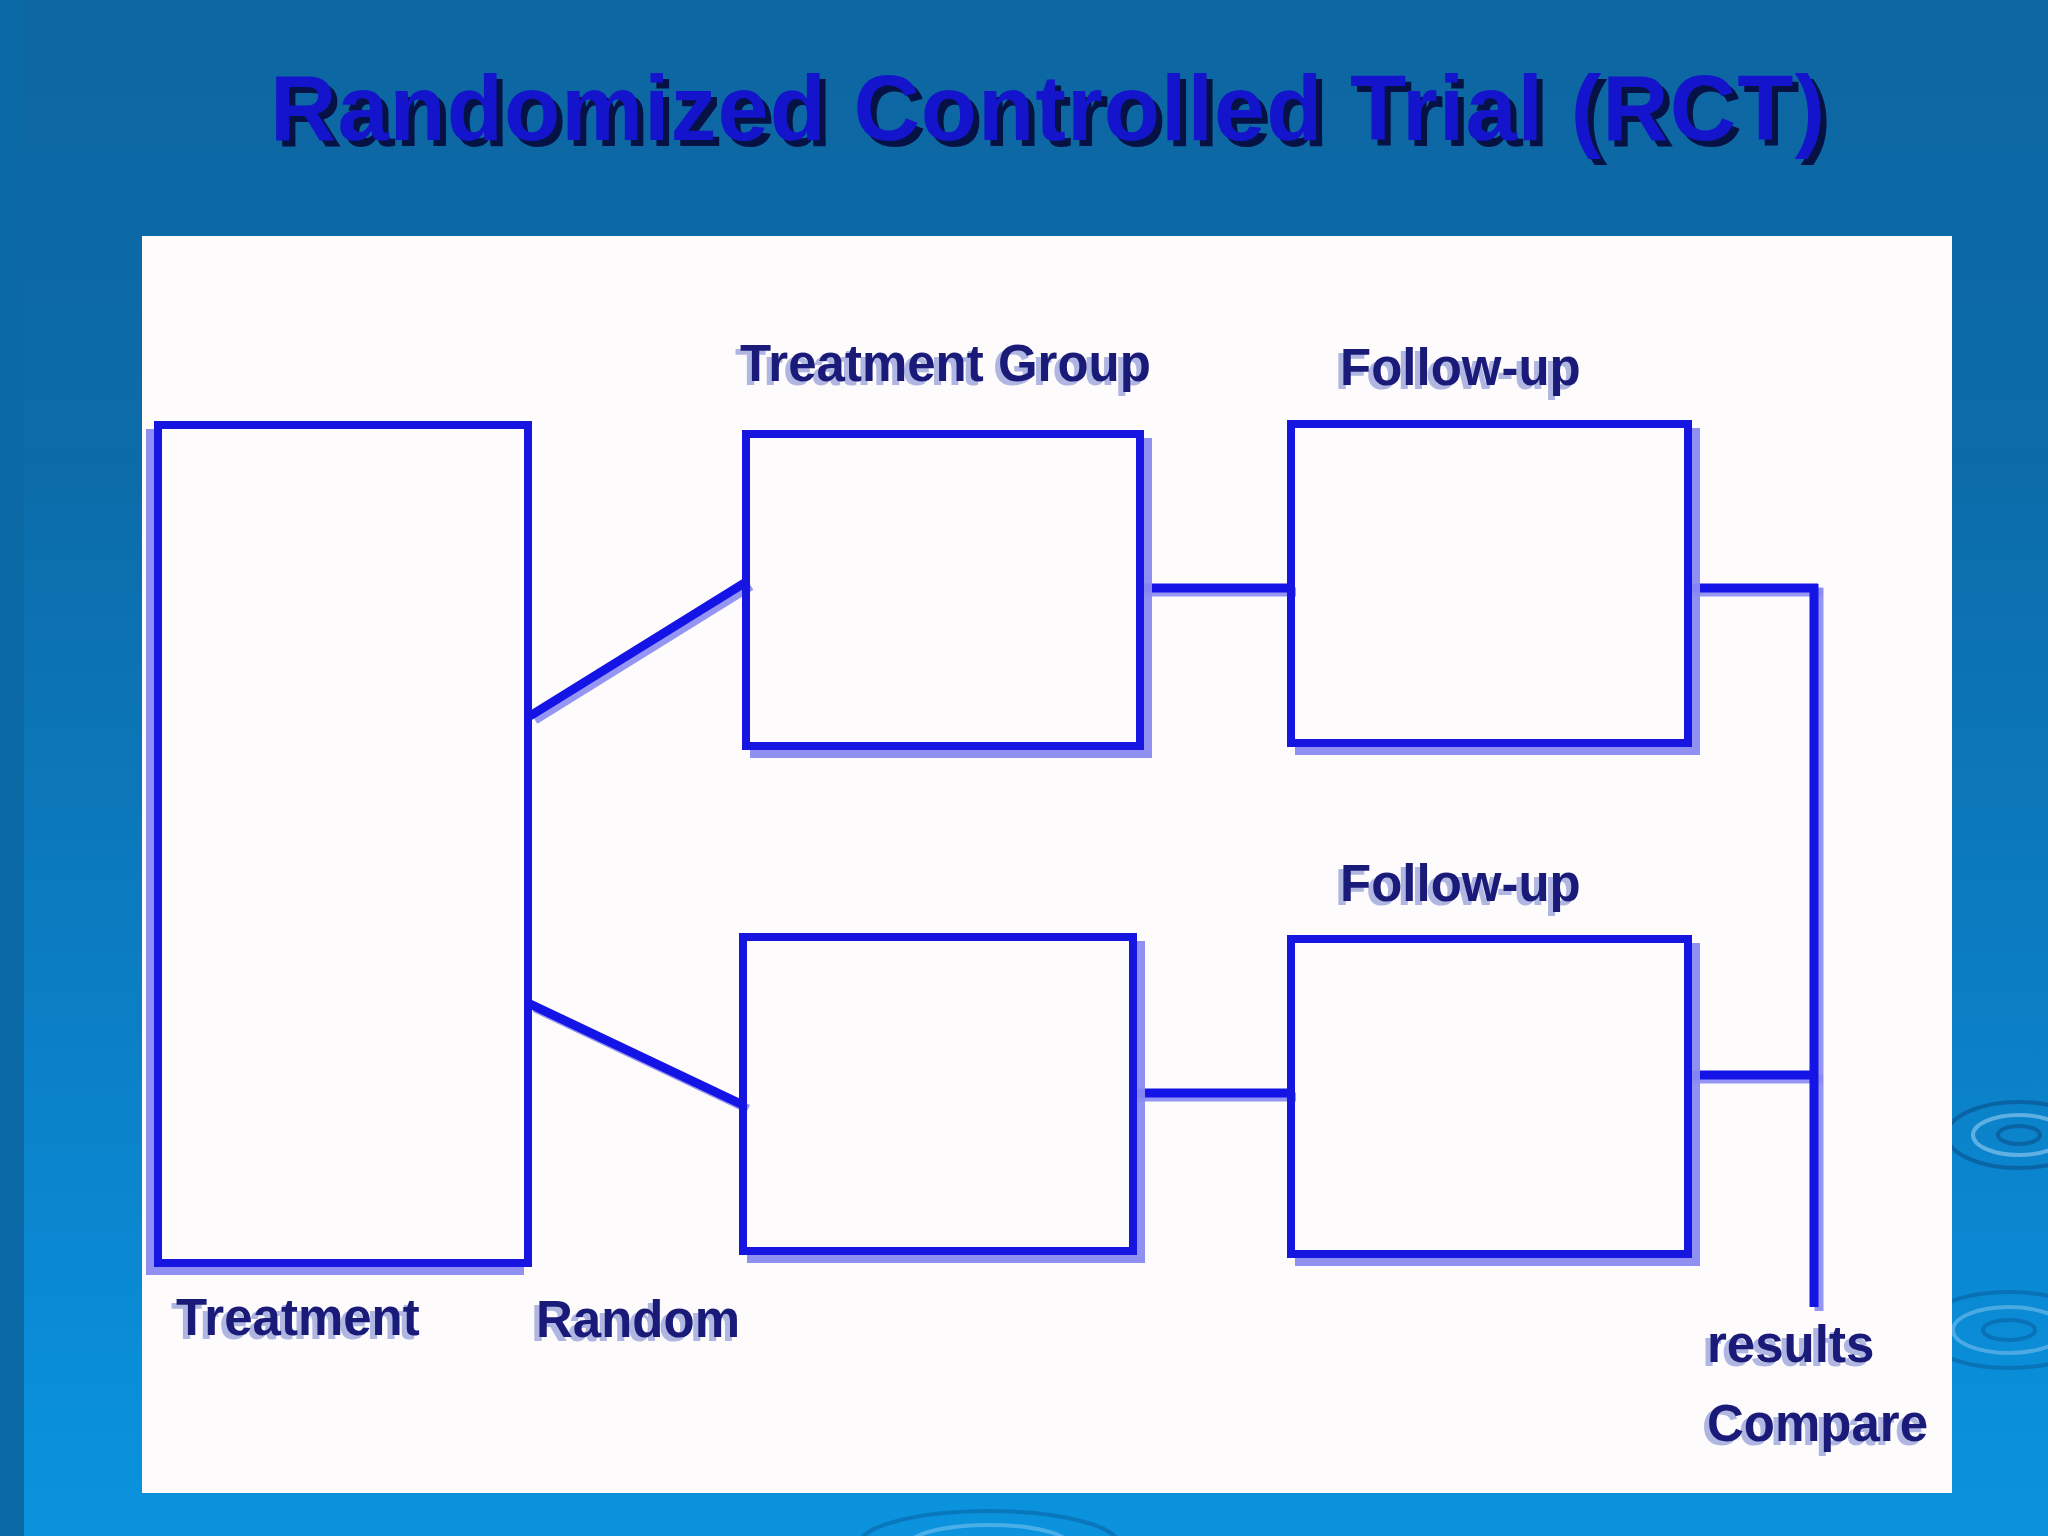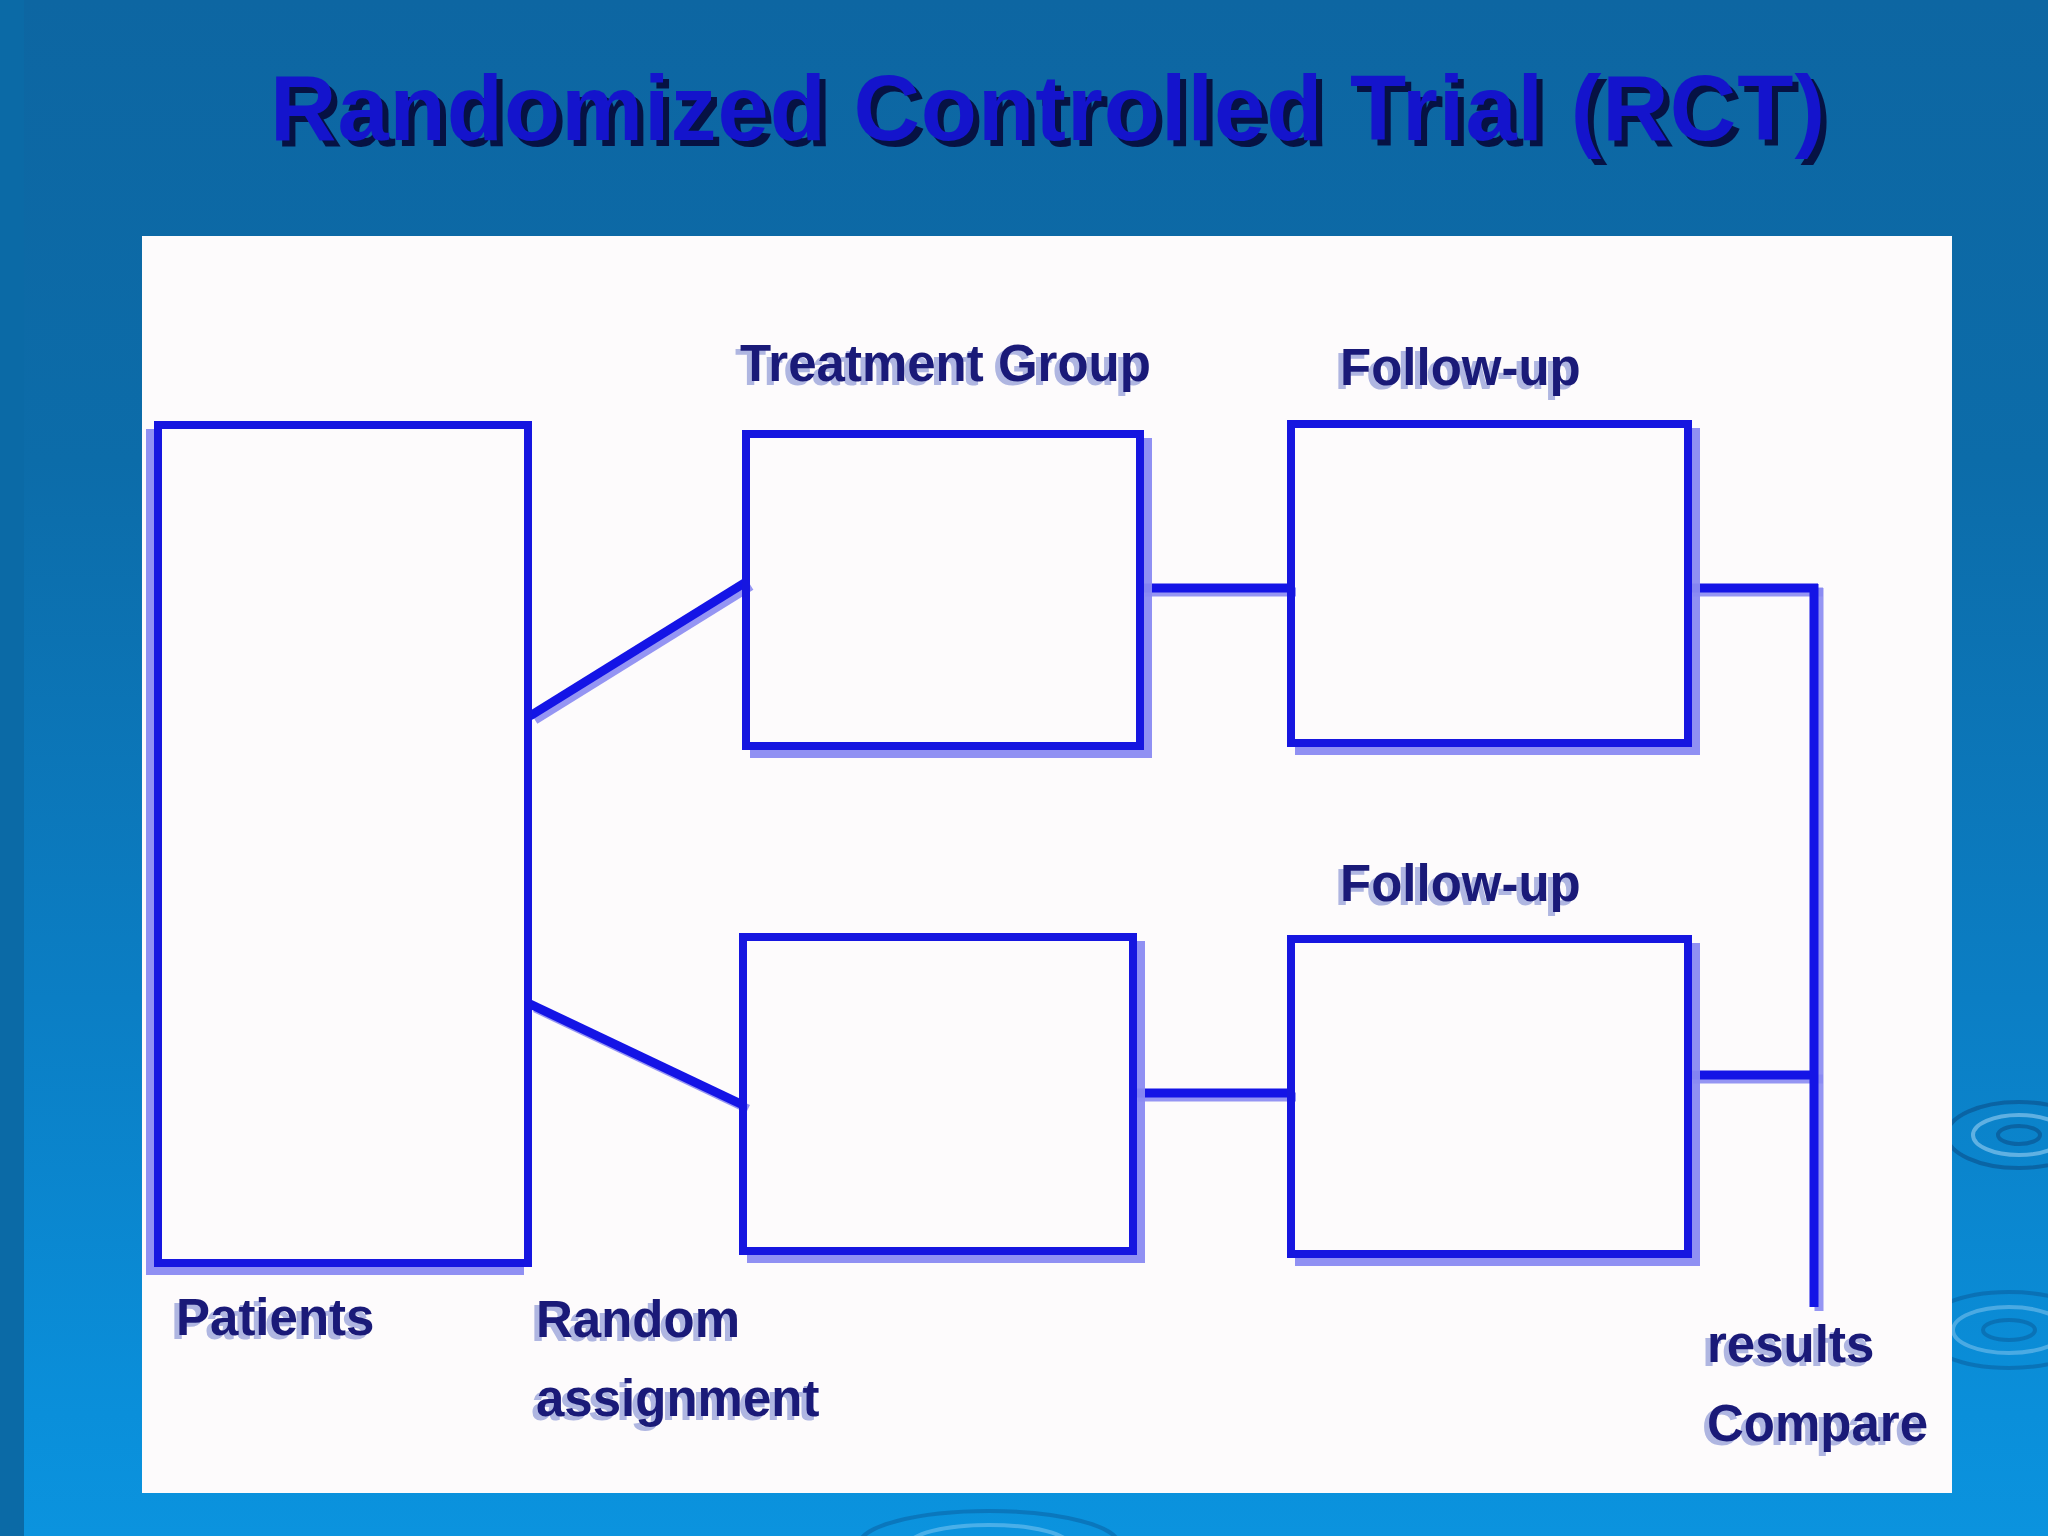--- a/index.html
+++ b/index.html
@@ -89,24 +89,23 @@
       <line x1="1116" y1="588" x2="1267" y2="588" stroke="#1414e6" stroke-width="9"></line>
       <line x1="1109" y1="1093" x2="1267" y2="1093" stroke="#1414e6" stroke-width="9"></line>
       <line x1="1664" y1="588" x2="1794" y2="588" stroke="#1414e6" stroke-width="9"></line>
       <line x1="1790" y1="584" x2="1790" y2="1307" stroke="#1414e6" stroke-width="9"></line>
       <line x1="1664" y1="1075" x2="1794" y2="1075" stroke="#1414e6" stroke-width="9"></line>
     </svg>
 
   <div class="lbl" style="left:716px;  top:338px;">Treatment Group</div>
   <div class="lbl" style="left:1316px; top:342px;">Follow-up</div>
   <div class="lbl" style="left:1316px; top:858px;">Follow-up</div>
-  <div class="lbl" style="left:152px;  top:1292px;">Patients</div>
+  <div class="lbl" style="left:152px;  top:1292px;">Treatment</div>
   <div class="lbl lbl2" style="left:512px; top:1280px;">
     <span class="line">Random</span>
-    <span class="line">assignment</span>
   </div>
   <div class="lbl lbl2" style="left:1683px; top:1305px;">
     <span class="line">results</span>
     <span class="line">Compare</span>
   </div>
 
 <div class="gbox shl" style="left: 130px; top: 421px; width: 378px; height: 846px;"></div>
     <div class="gbox" style="left: 718px; top: 430px; width: 402px; height: 320px;"></div>
     <div class="gbox" style="left: 1263px; top: 420px; width: 405px; height: 327px;"></div>
     <div class="gbox" style="left: 715px; top: 933px; width: 398px; height: 322px;"></div>

